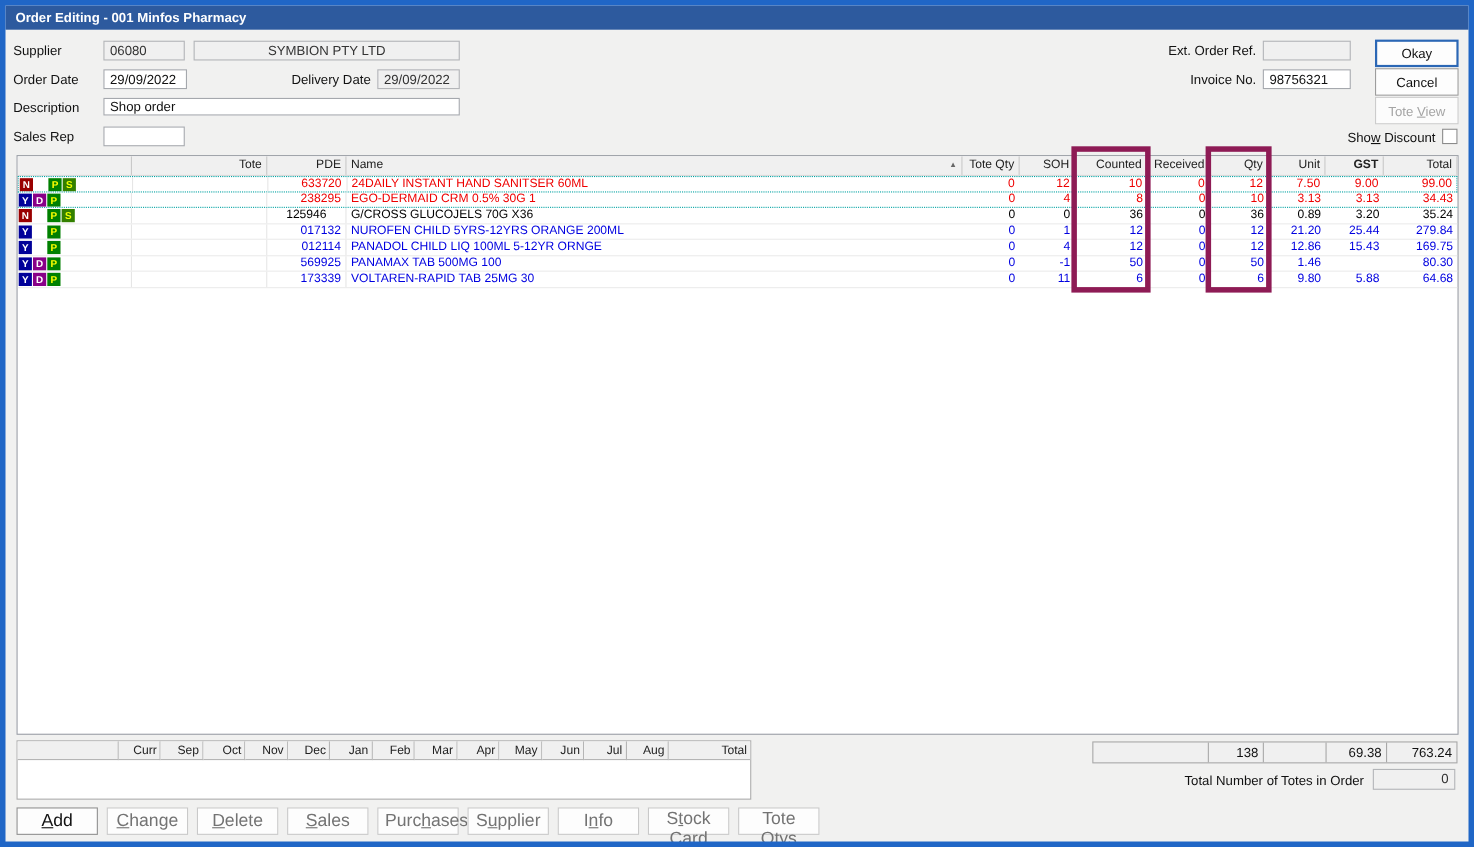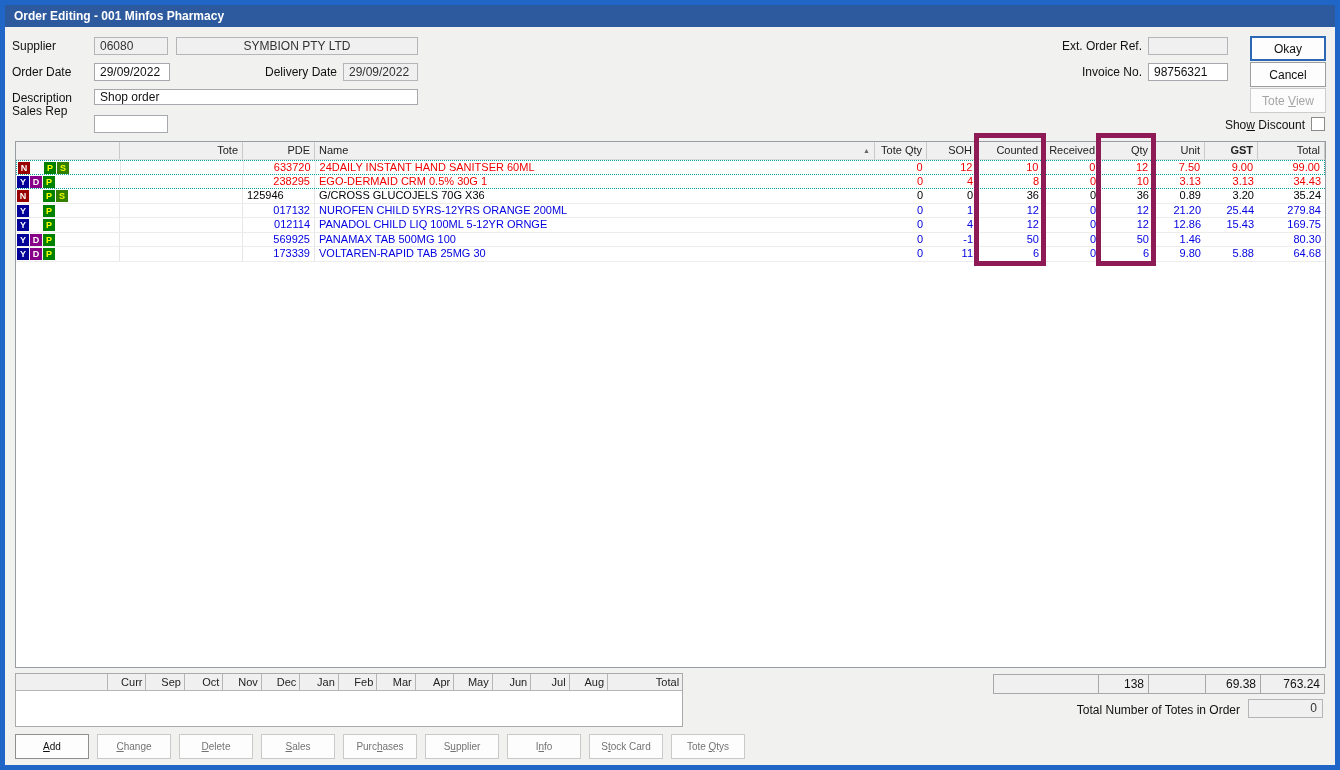--- a/index.html
+++ b/index.html
@@ -38,21 +38,21 @@
   .mhead{display:flex;height:17px;font-size:11px;color:#222}
   .mcell{box-sizing:border-box;background:#f0f0f0;border-right:1px solid #b5b5b5;border-bottom:1px solid #b5b5b5;
          text-align:right;padding:1px 3px 0;line-height:15px;flex:1}
   .totals{position:absolute;left:993px;top:674px;height:20px;display:flex;border:1px solid #a8a8a8;
           background:#f0f0f0;box-sizing:border-box;z-index:45}
   .totcell{box-sizing:border-box;border-right:1px solid #a8a8a8;font-size:12px;text-align:right;
            padding:2px 4px 0;color:#111}
   .totcell:last-child{border-right:none}
   .footer{position:absolute;left:15px;top:734px;display:flex;gap:8px}
   .fbtn{width:74px;height:25px;box-sizing:border-box;background:#fdfdfd;border:1px solid #8f8f8f;
-        font-size:10px;font-family:inherit;color:#111;cursor:pointer;flex:none}
+        font-size:16px;font-family:inherit;color:#111;cursor:pointer;flex:none}
   .fbtn.dis{border-color:#c9c9c9;color:#737373}
   u{text-decoration:underline}
 </style>
 </head>
 <body>
 
 <div class="titlebar">
   <span>Order Editing - 001 Minfos Pharmacy</span>
 </div>
 
@@ -61,21 +61,21 @@
 <input class="fld dis" style="left: 176px; top: 37px; width: 242px; height: 18px; text-align: center;" value="SYMBION PTY LTD">
 
 <span class="lbl" style="left:12px;top:65px">Order Date</span>
 <input class="fld" style="left: 94px; top: 63px; width: 76px; height: 18px;" value="29/09/2022">
 <span class="lbl" style="left:265px;top:65px">Delivery Date</span>
 <input class="fld dis" style="left: 343px; top: 63px; width: 75px; height: 18px;" value="29/09/2022">
 
 <span class="lbl" style="left:12px;top:91px">Description</span>
 <input class="fld" style="left: 94px; top: 89px; width: 324px; height: 16px;" value="Shop order">
 
-<span class="lbl" style="left:12px;top:104px">Sales Rep</span>
+<span class="lbl" style="left:12px;top:117px">Sales Rep</span>
 <input class="fld" style="left: 94px; top: 115px; width: 74px; height: 18px;" value="">
 
 <span class="lbl r" style="left:1040px;top:39px;width:102px">Ext. Order Ref.</span>
 <input class="fld dis" style="left: 1148px; top: 37px; width: 80px; height: 18px;" value="">
 <span class="lbl r" style="left:1040px;top:65px;width:102px">Invoice No.</span>
 <input class="fld" style="left: 1148px; top: 63px; width: 80px; height: 18px;" value="98756321">
 
 <button class="btn primary" style="left:1250px;top:36px;width:76px;height:25px">Okay</button>
 <button class="btn" style="left:1250px;top:62px;width:76px;height:25px">Cancel</button>
 <button class="btn disabled" style="left:1250px;top:88px;width:76px;height:25px">Tote <u>V</u>iew</button>
@@ -141,21 +141,21 @@
         <div class="tcell" style="width: 67px; text-align: right;">34.43</div>
       </div>
       <div class="trow" style="color: rgb(0, 0, 0);">
         <div class="tcell bsep flagcell" style="width: 104px; text-align: left;">
           <span class="slot"><span class="badge" style="background: rgb(153, 0, 0); color: rgb(255, 255, 255);">N</span></span>
           <span class="slot"></span>
           <span class="slot"><span class="badge" style="background: rgb(0, 128, 0); color: rgb(255, 255, 0);">P</span></span>
           <span class="slot"><span class="badge" style="background: rgb(51, 128, 0); color: rgb(238, 255, 0);">S</span></span>
         </div>
         <div class="tcell bsep" style="width: 123px; text-align: right;"></div>
-        <div class="tcell bsep" style="width: 72px; text-align: left;">125946</div>
+        <div class="tcell bsep" style="width: 72px; text-align: center;">125946</div>
         <div class="tcell" style="width: 560px; text-align: left;">G/CROSS GLUCOJELS 70G X36</div>
         <div class="tcell" style="width: 52px; text-align: right;">0</div>
         <div class="tcell" style="width: 50px; text-align: right;">0</div>
         <div class="tcell" style="width: 66px; text-align: right;">36</div>
         <div class="tcell" style="width: 57px; text-align: right;">0</div>
         <div class="tcell" style="width: 53px; text-align: right;">36</div>
         <div class="tcell" style="width: 52px; text-align: right;">0.89</div>
         <div class="tcell" style="width: 53px; text-align: right;">3.20</div>
         <div class="tcell" style="width: 67px; text-align: right;">35.24</div>
       </div>

